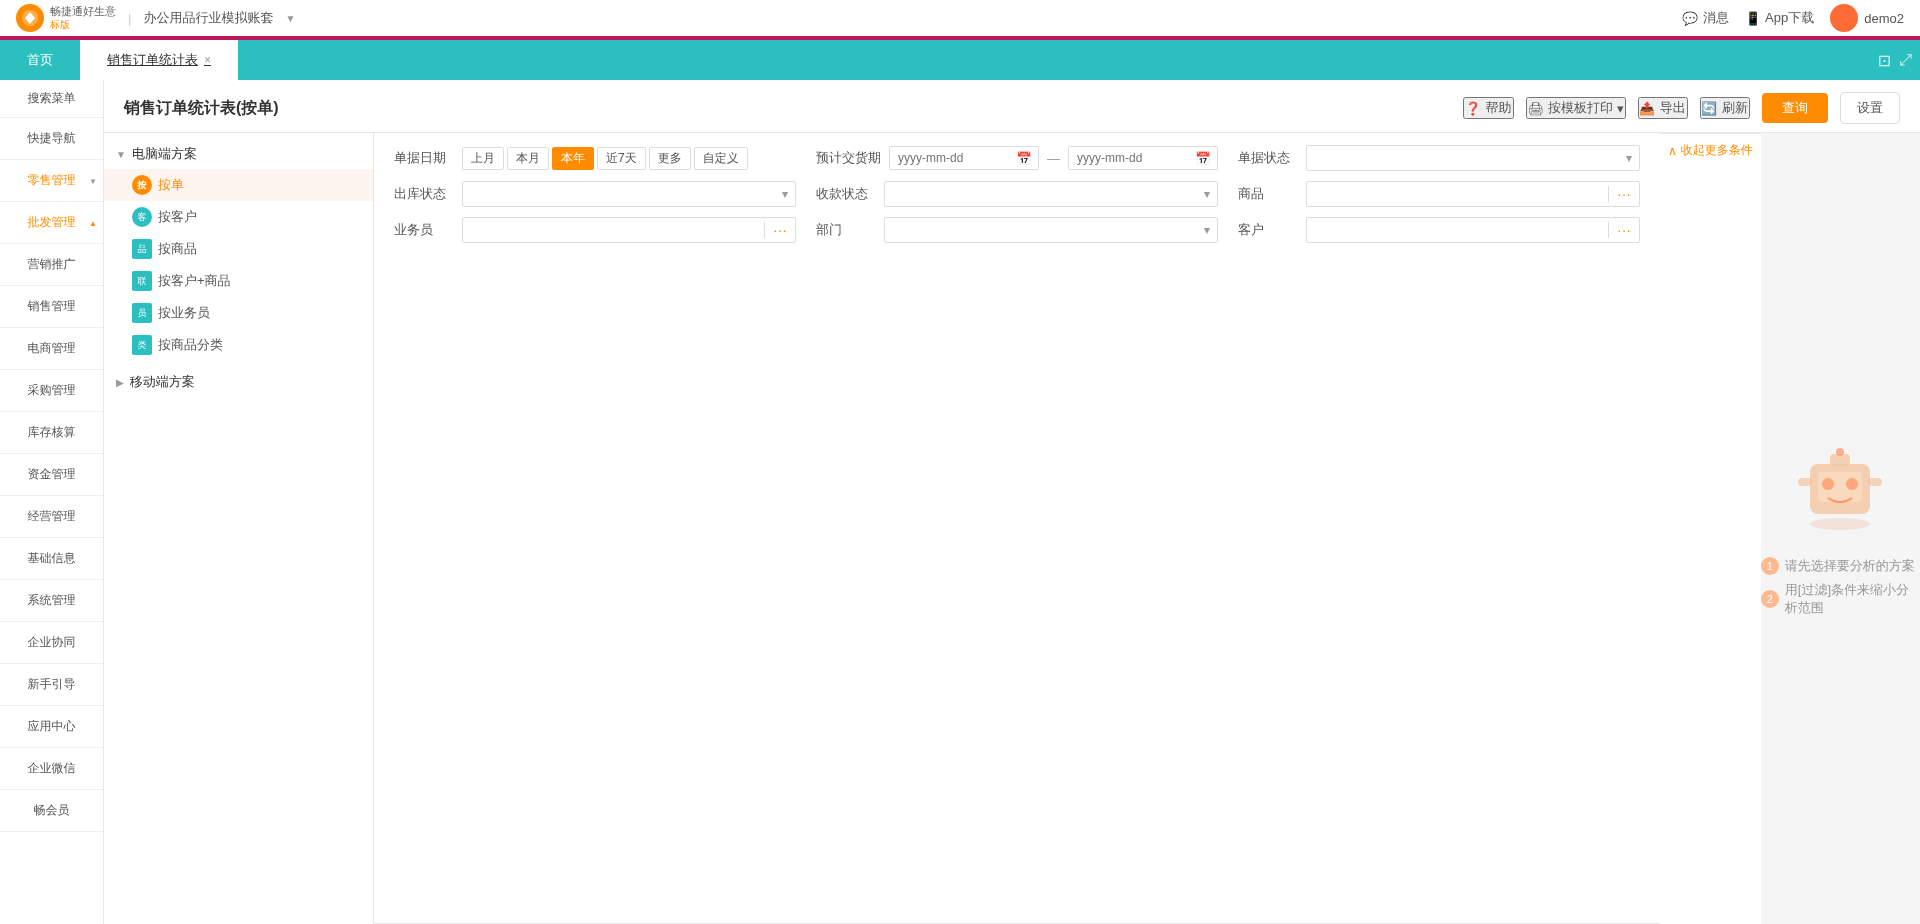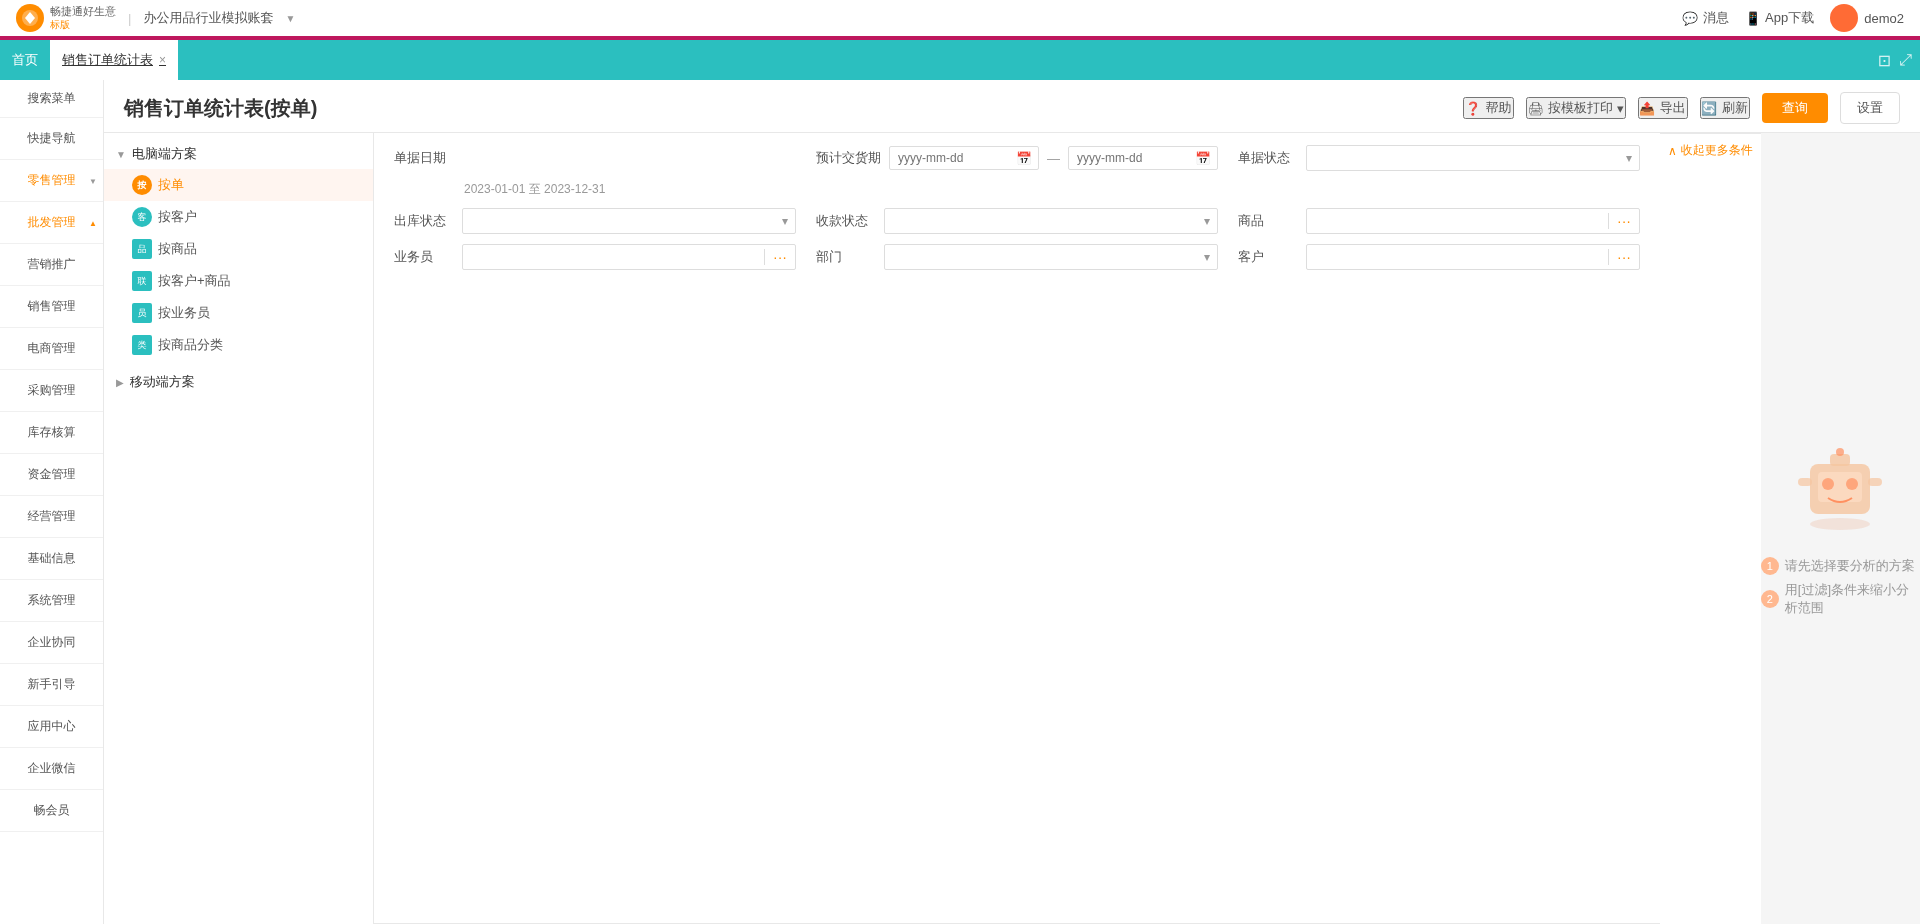--- a/index.html
+++ b/index.html
@@ -10,21 +10,21 @@
     .top-bar-left { display: flex; align-items: center; gap: 8px; }
     .logo-area { display: flex; align-items: center; gap: 6px; }
     .logo-icon { width: 28px; height: 28px; background: #ff8c00; border-radius: 50%; display: flex; align-items: center; justify-content: center; }
     .logo-text { font-size: 11px; color: #666; line-height: 1.2; }
     .top-bar-right { display: flex; align-items: center; gap: 16px; }
     .top-bar-btn { display: flex; align-items: center; gap: 4px; color: #555; font-size: 13px; cursor: pointer; }
     .user-avatar { width: 28px; height: 28px; border-radius: 50%; background: #ff6b35; display: flex; align-items: center; justify-content: center; color: white; font-size: 11px; overflow: hidden; }
 
     
     .tab-bar { height: 40px; background: #2bbfbf; display: flex; align-items: stretch; flex-shrink: 0; }
-    .tab-item { display: flex; align-items: center; padding: 0 12px; cursor: pointer; color: rgba(255,255,255,0.8); font-size: 13px; gap: 6px; }
+    .tab-item { display: flex; align-items: center; padding: 0 27px; cursor: pointer; color: rgba(255,255,255,0.8); font-size: 13px; gap: 6px; }
     .tab-item.active { background: #fff; color: #333; text-decoration: underline; }
     .tab-home { color: white; }
     .tab-close { color: #999; font-size: 12px; cursor: pointer; }
     .tab-bar-actions { margin-left: auto; display: flex; align-items: center; padding-right: 8px; gap: 8px; }
     .tab-action-btn { color: white; opacity: 0.8; cursor: pointer; font-size: 16px; }
 
     
     .main-area { display: flex; flex: 1; overflow: hidden; }
 
     
@@ -33,21 +33,21 @@
     .sidebar-item.has-arrow::after { content: '▼'; font-size: 8px; position: absolute; right: 6px; top: 50%; transform: translateY(-50%); color: #999; }
     .sidebar-item.has-arrow-up::after { content: '▲'; font-size: 8px; position: absolute; right: 6px; top: 50%; transform: translateY(-50%); color: #ff8c00; }
     .sidebar-item.active-section { color: #ff8c00; }
     .search-menu { font-size: 12px; padding: 10px 6px; text-align: center; color: #555; border-bottom: 1px solid #f0f0f0; cursor: pointer; }
 
     
     .content-panel { flex: 1; display: flex; flex-direction: column; overflow: hidden; }
 
     
     .page-header { padding: 12px 20px 8px; background: #fff; border-bottom: 1px solid #e8e8e8; display: flex; align-items: center; justify-content: space-between; flex-shrink: 0; }
-    .page-title { font-size: 20px; font-weight: bold; color: #333; }
+    .page-title { font-size: 16px; font-weight: bold; color: #333; }
     .page-actions { display: flex; align-items: center; gap: 12px; }
     .page-action-btn { display: flex; align-items: center; gap: 4px; color: #555; font-size: 13px; cursor: pointer; }
     .page-action-btn.primary { background: #ff8c00; color: white; border: none; padding: 5px 16px; border-radius: 4px; cursor: pointer; }
     .page-action-btn.secondary { background: white; color: #555; border: 1px solid #ddd; padding: 5px 16px; border-radius: 4px; cursor: pointer; }
     .filter-row { display: flex; align-items: center; gap: 16px; margin-bottom: 10px; flex-wrap: wrap; }
     .filter-row:last-child { margin-bottom: 0; }
     .date-btn { padding: 2px 8px; font-size: 12px; border: 1px solid #ddd; background: white; cursor: pointer; border-radius: 2px; color: #555; }
     .date-btn.active { background: #ff8c00; color: white; border-color: #ff8c00; }
     .filter-date-input-with-icon { position: relative; display: inline-flex; align-items: center; }
     .filter-date-input-with-icon input { border: 1px solid #ddd; border-radius: 2px; padding: 4px 28px 4px 8px; font-size: 12px; color: #ccc; background: white; width: 150px; }
@@ -245,20 +245,28 @@
       </div>
 
       <div class="filters-and-results">
 
         <div class="filter-box">
 
           <div class="filter-row" style="display:grid;grid-template-columns:1fr 1fr 1fr;gap:10px 20px;margin-bottom:10px;">
 
             <div class="filter-item">
               <span class="filter-item-label">单据日期</span>
+              <div style="display:flex;align-items:center;gap:3px;flex:1;">
+                <button class="date-btn">上月</button>
+                <button class="date-btn">本月</button>
+                <button class="date-btn active">本年</button>
+                <button class="date-btn">近7天</button>
+                <button class="date-btn">更多</button>
+                <button class="date-btn">自定义</button>
+              </div>
             </div>
 
             <div class="filter-item">
               <span class="filter-item-label">预计交货期</span>
               <div style="display:flex;align-items:center;gap:4px;flex:1;">
                 <div class="filter-date-input-with-icon">
                   <input type="text" style="border: 1px solid rgb(221, 221, 221); border-radius: 2px; padding: 4px 28px 4px 8px; font-size: 12px; color: rgb(204, 204, 204); background: white; width: 150px;" placeholder="yyyy-mm-dd">
                   <span class="cal-icon" style="position:absolute;right:6px;color:#ff8c00;font-size:13px;">📅</span>
                 </div>
                 <span class="date-separator">—</span>
@@ -273,23 +281,20 @@
               <span class="filter-item-label">单据状态</span>
               <div class="status-select-wrapper">
                 <select class="status-select">
                   <option></option>
                 </select>
                 <span class="status-select-arrow">▾</span>
               </div>
             </div>
           </div>
 
-          <div style="margin-left:70px;margin-bottom:10px;font-size:12px;color:#999;">
-            <span>2023-01-01 至 2023-12-31</span>
-          </div>
 
           <div style="display:grid;grid-template-columns:1fr 1fr 1fr;gap:10px 20px;margin-bottom:10px;">
             <div class="filter-item">
               <span class="filter-item-label">出库状态</span>
               <div class="status-select-wrapper">
                 <select class="status-select">
                   <option></option>
                 </select>
                 <span class="status-select-arrow">▾</span>
               </div>

